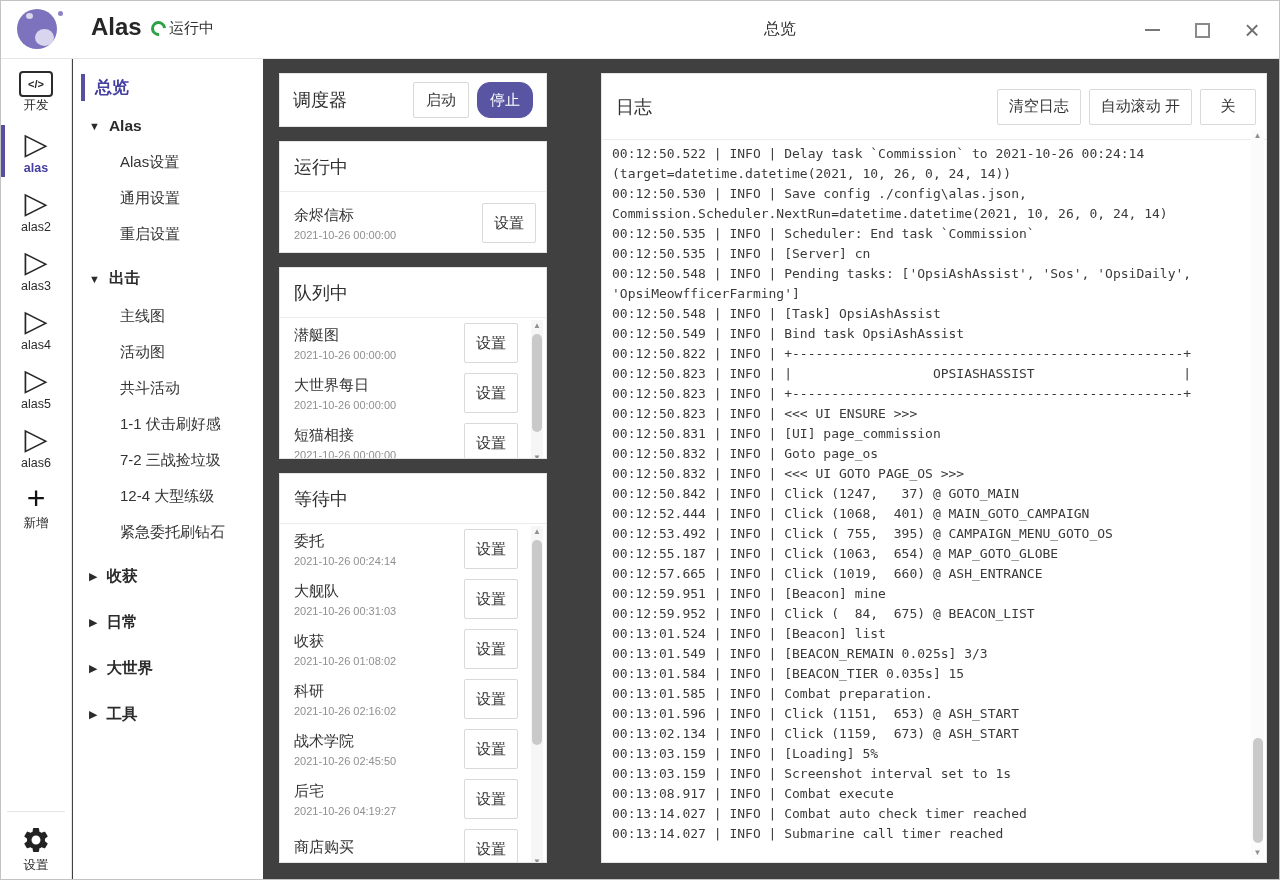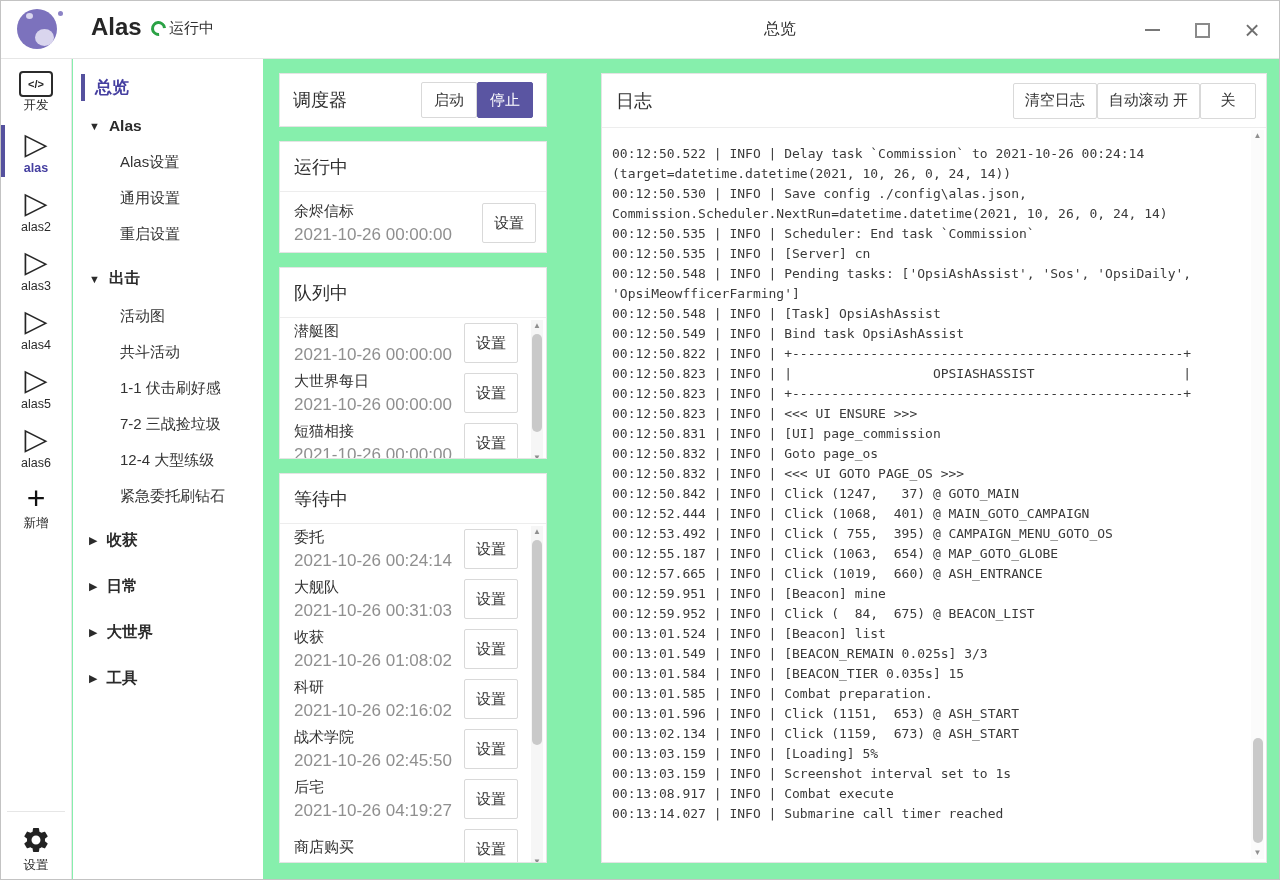--- a/index.html
+++ b/index.html
@@ -1,19 +1,19 @@
 <!DOCTYPE html>
 <html style="--accent: #5a55a2; --green: #2ba245;"><head>
 <meta charset="utf-8">
 <style>
   * { margin:0; padding:0; box-sizing:border-box; }
   html,body { width:1280px; height:880px; }
   body { font-family:"Liberation Sans","DejaVu Sans",sans-serif; color:#333; overflow:hidden; background:#fff; }
   :root { --accent:#5a55a2; --green:#2ba245; }
-  .window { position:relative; width:1280px; height:880px; border:1px solid #c3c3c3; background:#86efac; overflow:hidden; }
+  .window { position:relative; width:1280px; height:880px; border:1px solid #c3c3c3; background:#404040; overflow:hidden; }
 
   
   .titlebar { position:absolute; top:0; left:0; right:0; height:58px; background:#fff; border-bottom:1px solid #e6e6e6; z-index:5; }
   .logo { position:absolute; left:16px; top:8px; width:40px; height:40px; border-radius:50%; background:#7c72bd; }
   .logo .blob { position:absolute; right:3px; bottom:3px; width:19px; height:17px; border-radius:50%; background:#d9d5ee; }
   .logo .dot1 { position:absolute; left:9px; top:4px; width:7px; height:6px; border-radius:50%; background:#d9d5ee; }
   .logo .dot2 { position:absolute; right:-6px; top:2px; width:5px; height:5px; border-radius:50%; background:#8c83c6; }
   .app-name { position:absolute; left:90px; top:12px; font-size:24px; font-weight:bold; color:#262626; }
   .status { position:absolute; left:150px; top:18px; display:flex; align-items:center; gap:3px; }
   .spinner { width:15px; height:15px; border:3px solid var(--green); border-right-color:transparent; border-radius:50%; transform:rotate(40deg); }
@@ -46,47 +46,47 @@
   .menu-overview::before { content:''; position:absolute; left:8px; top:1px; bottom:1px; width:4px; background:#55519e; }
   .menu-group-header { display:flex; align-items:center; gap:9px; padding:12px 0 10px 16px; font-size:15.5px; font-weight:bold; color:#2b2b2b; cursor:pointer; margin-top:3px; }
   .menu-arrow { font-size:11px; color:#2b2b2b; }
   .menu-sub-item { padding:8px 0 9px 47px; font-size:15px; color:#333; cursor:pointer; }
 
   
   .col-mid { position:absolute; top:58px; left:262px; width:294px; bottom:12px; padding:14px 10px 14px 16px; }
   .card { background:#fff; border:1px solid #e4e4e4; }
   .scheduler-card { height:54px; display:flex; align-items:center; padding:0 13px; }
   .scheduler-title { flex:1; font-size:18px; color:#2f2f2f; }
-  .btn { height:36px; min-width:56px; padding:0 11px; font-size:15px; color:#333; background:#fff; border:1px solid #d9d9d9; border-radius:2px; cursor:pointer; font-family:inherit; }
-  .btn.primary { background:var(--accent); border-color:var(--accent); color:#fff; }
+  .btn { height:36px; min-width:56px; padding:0 11px; font-size:15px; color:#333; background:#fff; border:1px solid #d9d9d9; border-radius:2px; margin-left:8px; cursor:pointer; font-family:inherit; }
+  .btn.primary { background:var(--accent); border-color:var(--accent); color:#fff;border-radius:13px; }
   .section-card { margin-top:14px; overflow:hidden; }
   .card-title { font-size:18px; color:#2f2f2f; padding:13px 14px 12px; border-bottom:1px solid #ededed; }
   .running-card { height:112px; }
   .pending-card { height:192px; }
   .waiting-card { height:390px; }
   .task-row { display:flex; align-items:center; height:50px; padding:4px 10px 4px 14px; }
   .task-info { flex:1; min-width:0; }
   .task-name { font-size:15px; color:#333; margin-bottom:4px; white-space:nowrap; }
-  .task-time { font-size:17px; color:#8f8f8f; white-space:nowrap; }
+  .task-time { font-size:11px; color:#8f8f8f; white-space:nowrap; }
   .setting-btn { width:54px; height:40px; background:#fff; border:1px solid #d9d9d9; border-radius:2px; font-size:15px; color:#333; cursor:pointer; font-family:inherit; flex:none; }
   .running-card .task-row { height:58px; padding-top:8px; }
   .scroll-list { position:relative; overflow:hidden; }
   .pending-card .scroll-list { height:148px; }
   .waiting-card .scroll-list { height:346px; }
   .list-rows { margin-right:18px; }
   .scrollbar { position:absolute; top:2px; bottom:2px; right:3px; width:12px; background:#f6f6f6; }
   .sb-arrow { position:absolute; left:0; right:0; height:12px; text-align:center; font-size:8px; line-height:12px; color:#8f8f8f; cursor:pointer; }
   .sb-arrow.up { top:0; } .sb-arrow.down { bottom:0; }
   .sb-thumb { position:absolute; left:1px; width:10px; background:#c9c9c9; border-radius:5px; cursor:pointer; }
   .thumb-pending { top:14px; height:98px; }
   .thumb-waiting { top:14px; height:205px; }
 
   
   .log-card { position:absolute; top:72px; left:600px; width:666px; height:790px; background:#fff; border:1px solid #e4e4e4; }
-  .log-header { height:54px; display:flex; align-items:center; padding:0 10px 0 14px; border-bottom:1px solid #ededed;justify-content:flex-end; }
+  .log-header { height:66px; display:flex; align-items:center; padding:0 10px 0 14px; border-bottom:1px solid #ededed;justify-content:flex-end; }
   .log-title { flex:1; font-size:18px; color:#2f2f2f; }
   .log-body { position:absolute; top:55px; left:0; right:0; bottom:1px; overflow:hidden; padding:15px 24px 6px 10px; }
   .log-line { font-family:"DejaVu Sans Mono","Liberation Mono",monospace; font-size:13px; line-height:20px; white-space:pre; color:#3a3a3a; }
   .log-scrollbar { position:absolute; top:56px; right:2px; bottom:3px; width:13px; background:#fbfbfb; }
   .log-scrollbar .sb-thumb { left:1.5px; }
   .thumb-log { bottom:16px; height:105px; }
 </style>
 </head>
 <body>
 
@@ -171,20 +171,21 @@
           <span class="menu-arrow">▼</span>
           <span>Alas</span>
         </div>
         <div class="menu-sub-item">Alas设置</div>
         <div class="menu-sub-item">通用设置</div>
         <div class="menu-sub-item">重启设置</div>
         <div class="menu-group-header">
           <span class="menu-arrow">▼</span>
           <span>出击</span>
         </div>
+        <div class="menu-sub-item">主线图</div>
         <div class="menu-sub-item">活动图</div>
         <div class="menu-sub-item">共斗活动</div>
         <div class="menu-sub-item">1-1 伏击刷好感</div>
         <div class="menu-sub-item">7-2 三战捡垃圾</div>
         <div class="menu-sub-item">12-4 大型练级</div>
         <div class="menu-sub-item">紧急委托刷钻石</div>
         <div class="menu-group-header">
           <span class="menu-arrow">▶</span>
           <span>收获</span>
         </div>
@@ -354,20 +355,21 @@
         <div class="log-line">00:12:59.952 | INFO | Click (  84,  675) @ BEACON_LIST</div>
         <div class="log-line">00:13:01.524 | INFO | [Beacon] list</div>
         <div class="log-line">00:13:01.549 | INFO | [BEACON_REMAIN 0.025s] 3/3</div>
         <div class="log-line">00:13:01.584 | INFO | [BEACON_TIER 0.035s] 15</div>
         <div class="log-line">00:13:01.585 | INFO | Combat preparation.</div>
         <div class="log-line">00:13:01.596 | INFO | Click (1151,  653) @ ASH_START</div>
         <div class="log-line">00:13:02.134 | INFO | Click (1159,  673) @ ASH_START</div>
         <div class="log-line">00:13:03.159 | INFO | [Loading] 5%</div>
         <div class="log-line">00:13:03.159 | INFO | Screenshot interval set to 1s</div>
         <div class="log-line">00:13:08.917 | INFO | Combat execute</div>
+        <div class="log-line">00:13:14.027 | INFO | Combat auto check timer reached</div>
         <div class="log-line">00:13:14.027 | INFO | Submarine call timer reached</div>
       </div>
     <div class="log-scrollbar">
       <span class="sb-arrow up">▲</span>
       <div class="sb-thumb thumb-log"></div>
       <span class="sb-arrow down">▼</span>
     </div>
   </div>
 
 </div>

